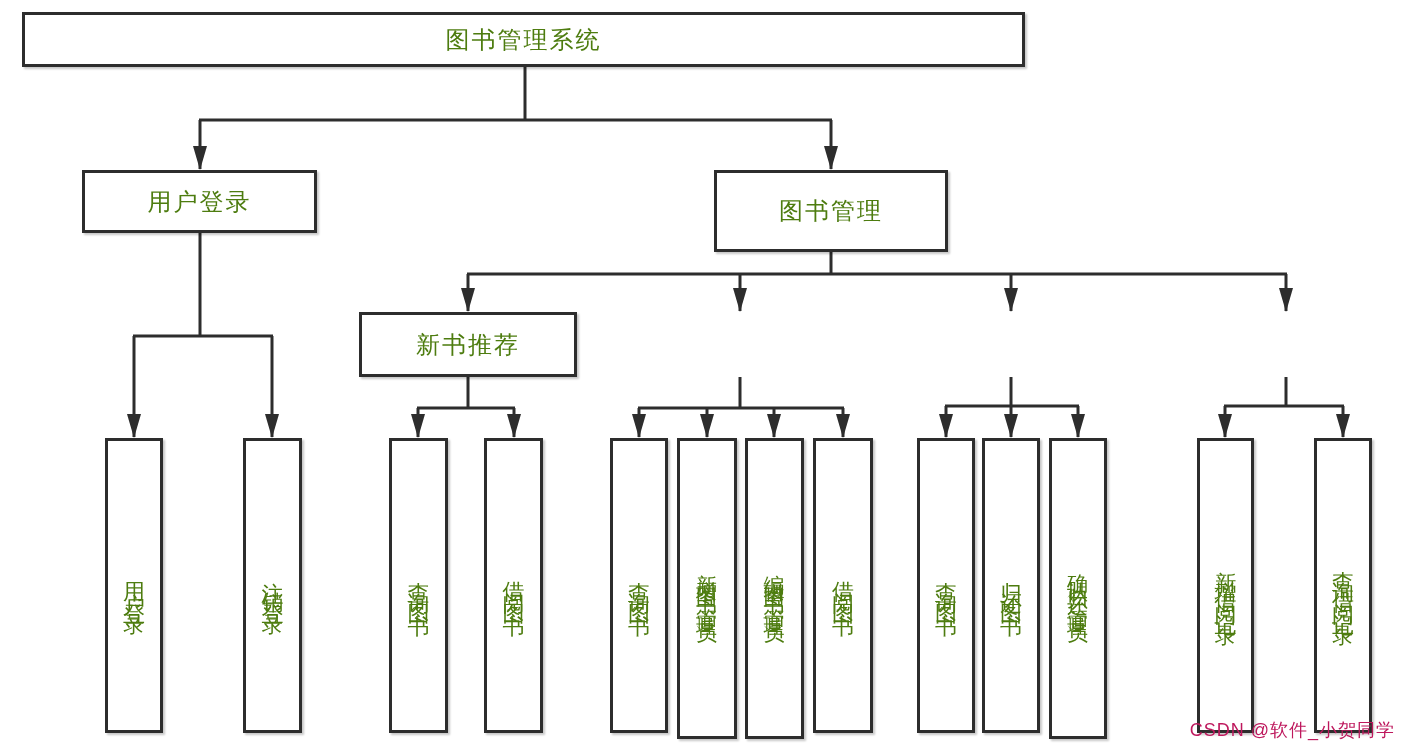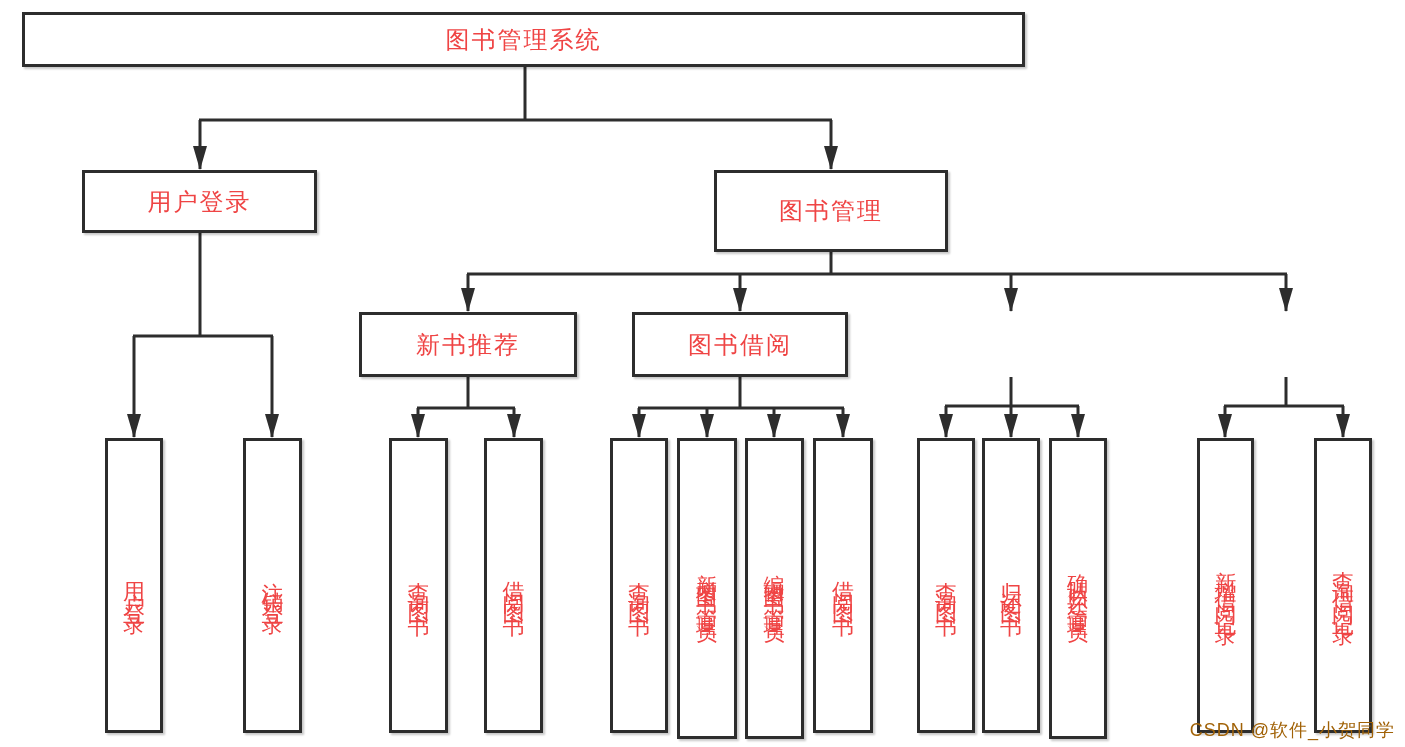--- a/index.html
+++ b/index.html
@@ -24,21 +24,21 @@
   }
   .node {
     position: absolute;
     box-sizing: border-box;
     background: #ffffff;
     border: 3px solid #2d2d2d;
     box-shadow: 2px 2px 2px rgba(0,0,0,0.22);
     display: flex;
     align-items: center;
     justify-content: center;
-    color: #ef4444;
+    color: #4d7c0f;
   }
   .node.h span {
     font-size: 24px;
     letter-spacing: 2px;
     white-space: nowrap;
     line-height: 1;
   }
   .node.v span {
     writing-mode: vertical-rl;
     text-orientation: mixed;
@@ -49,21 +49,21 @@
   }
   .node.v.long span {
     font-size: 21px;
     letter-spacing: 7px;
   }
   .watermark {
     position: absolute;
     right: 10px;
     bottom: 5px;
     font-size: 18px;
-    color: #a16207;
+    color: #be185d;
     letter-spacing: 1px;
     white-space: nowrap;
   }
 </style>
 </head>
 <body>
 
 <div class="canvas">
 
   <svg class="connectors" viewBox="0 0 1405 747" xmlns="http://www.w3.org/2000/svg">
@@ -123,23 +123,20 @@
   <div class="node h" style="left:82px;top:170px;width:235px;height:63px">
     <span>用户登录</span>
   </div>
   <div class="node h" style="left:714px;top:170px;width:234px;height:82px">
     <span>图书管理</span>
   </div>
 
   <div class="node h" style="left:359px;top:312px;width:218px;height:65px">
     <span>新书推荐</span>
   </div>
-  <div class="node h" style="left:632px;top:312px;width:216px;height:65px">
-    <span>图书借阅</span>
-  </div>
 
   <div class="node v" style="left:105px;top:438px;width:58px;height:295px">
     <span>用户登录</span>
   </div>
   <div class="node v" style="left:243px;top:438px;width:59px;height:295px">
     <span>注销登录</span>
   </div>
   <div class="node v" style="left:389px;top:438px;width:59px;height:295px">
     <span>查询图书</span>
   </div>

